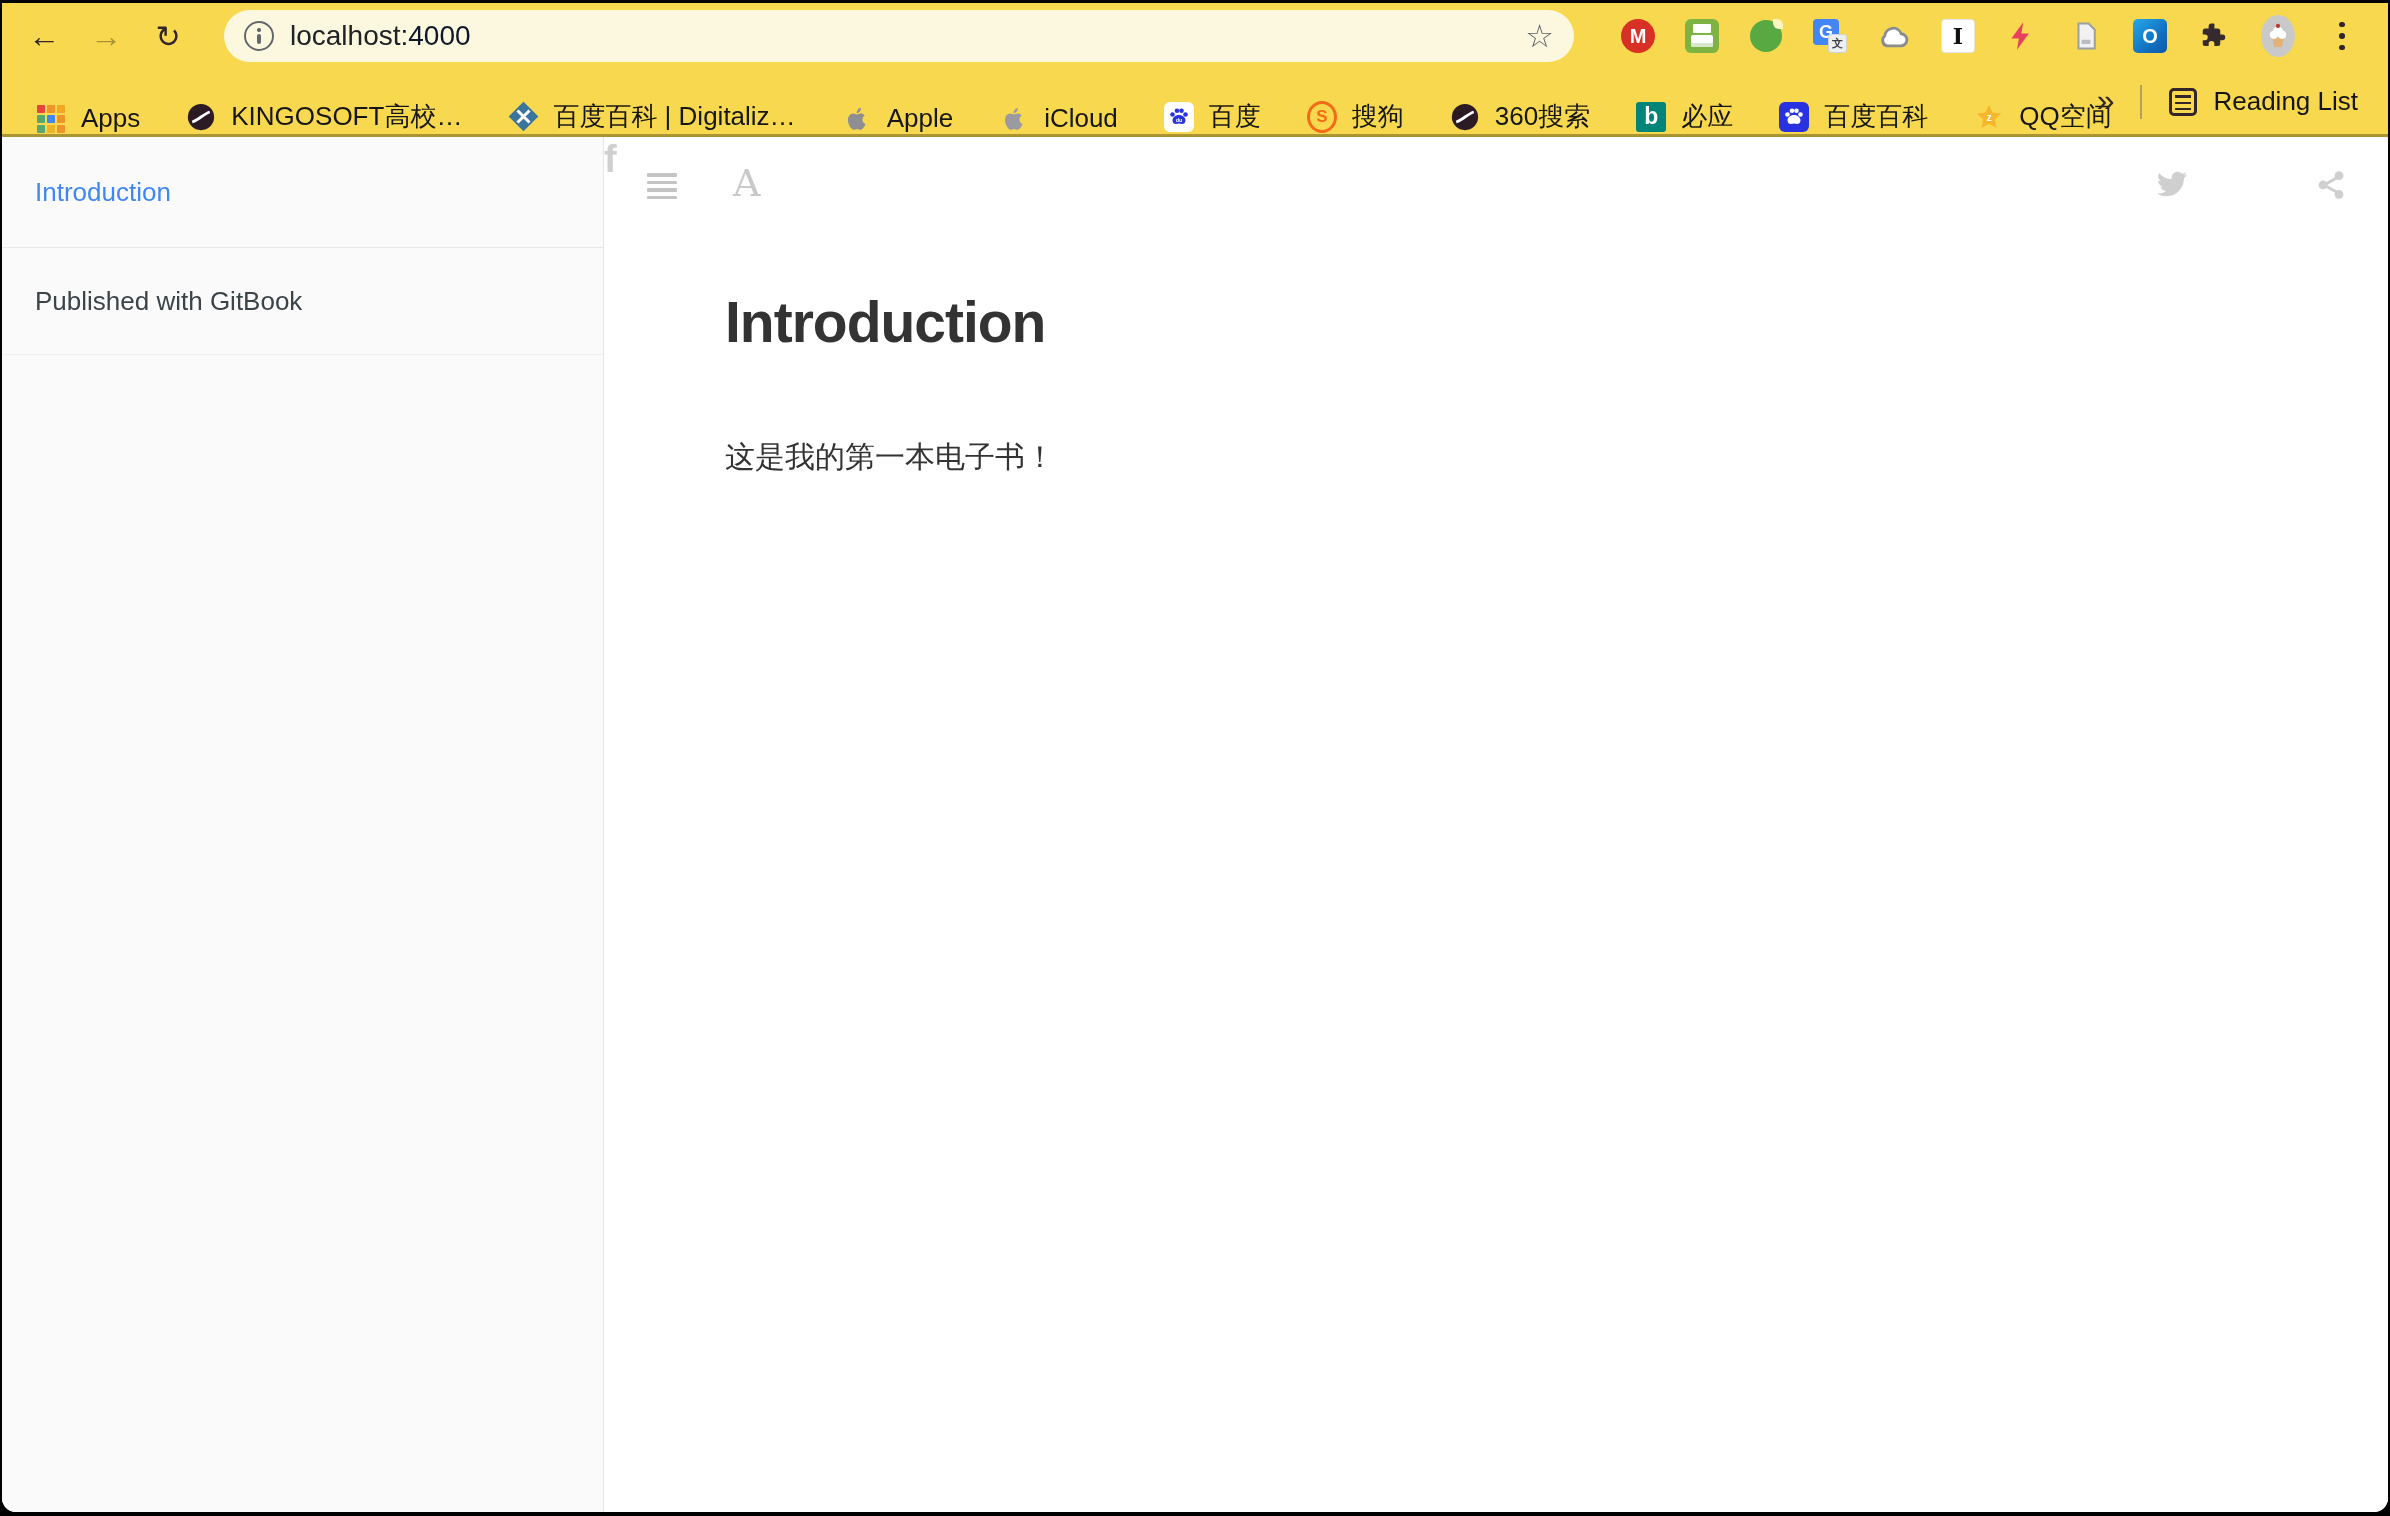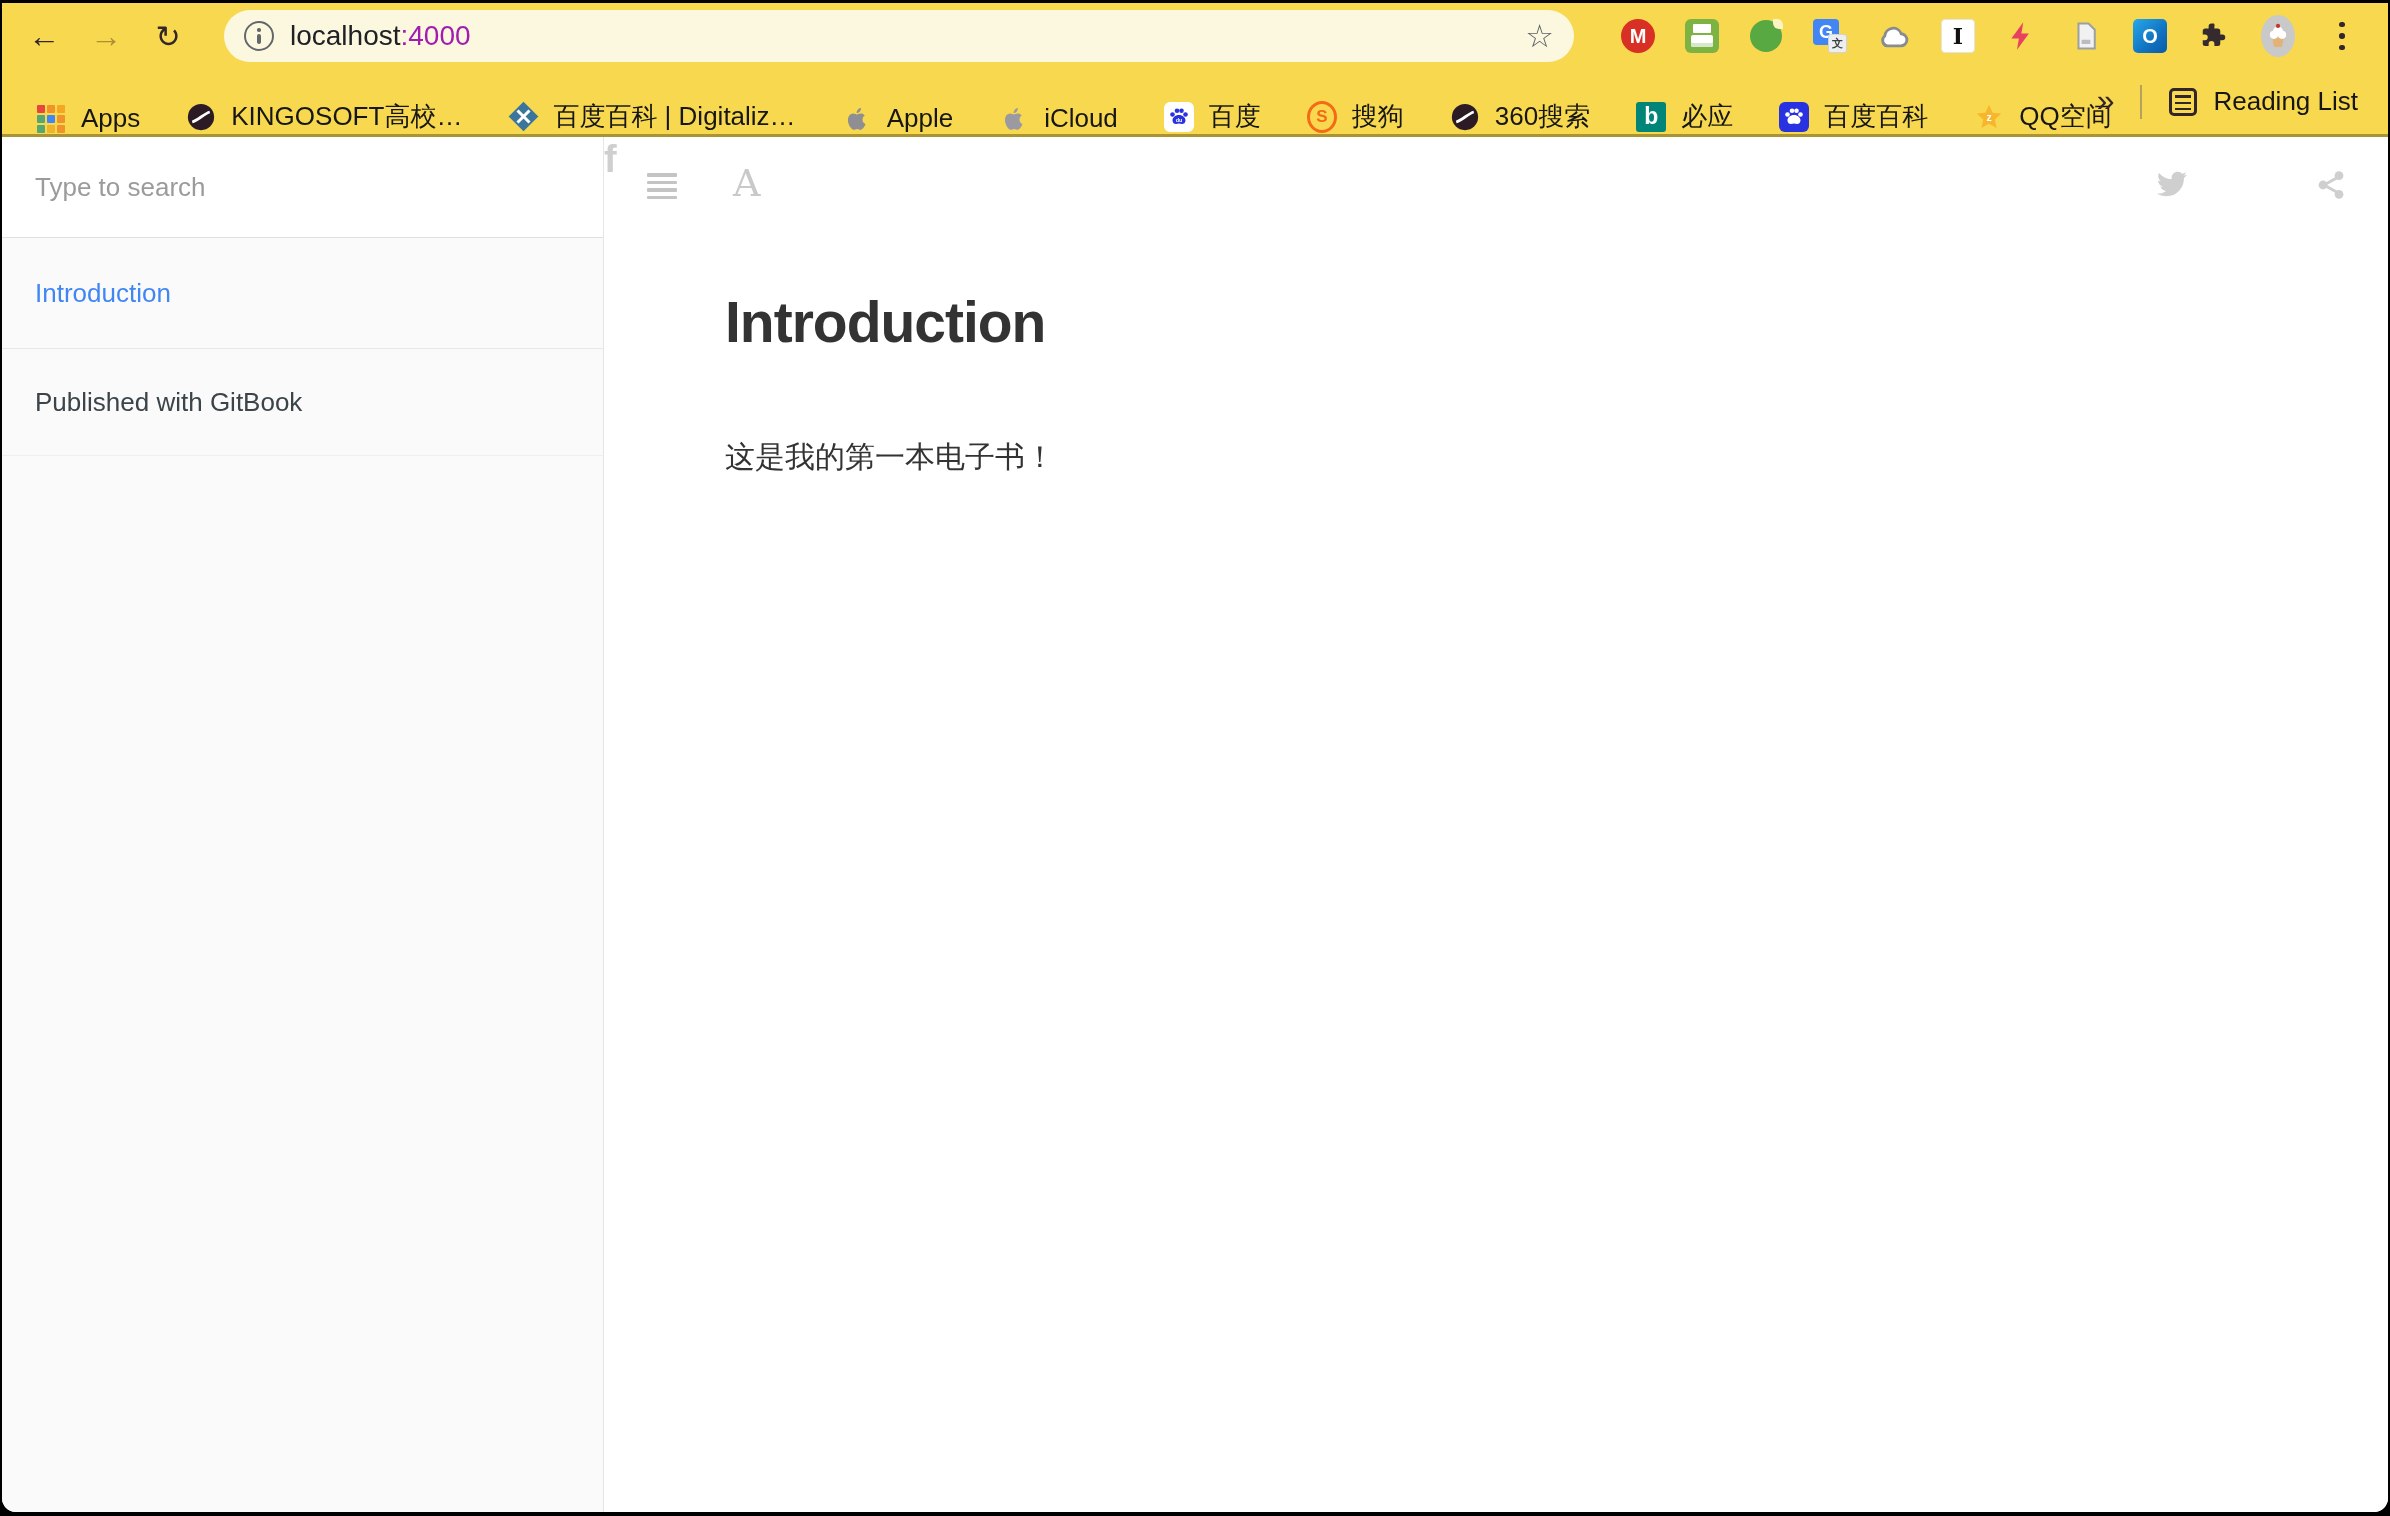--- a/index.html
+++ b/index.html
@@ -22,21 +22,21 @@
   .nav-btn.fwd{left:84px;color:#ab9135;}
   .nav-btn.reload{left:146px;color:#33262b;font-size:30px;}
   .omnibox{
     position:absolute;left:222px;top:7px;width:1350px;height:52px;border-radius:26px;
     background:#fcf8e0;display:flex;align-items:center;padding:0 20px;box-sizing:border-box;
   }
   .info-icon{width:26px;height:26px;border:2.5px solid #63676b;border-radius:50%;position:relative;flex:0 0 auto;}
   .info-icon::before{content:"";position:absolute;left:11px;top:5px;width:3.5px;height:3.5px;border-radius:50%;background:#63676b;}
   .info-icon::after{content:"";position:absolute;left:11px;top:11px;width:3.5px;height:10px;border-radius:2px;background:#63676b;}
   .url{margin-left:16px;font-size:28px;color:#202124;white-space:nowrap;}
-  .url .port{color:#a21caf;}
+  .url .port{color:#0f172a;}
   .omni-star{margin-left:auto;font-size:32px;color:#5f6368;line-height:1;}
   .ext-row{position:absolute;right:29px;top:0;height:66px;display:flex;align-items:center;gap:30px;}
   .ext{width:34px;height:42px;display:flex;align-items:center;justify-content:center;flex:0 0 auto;cursor:pointer;}
   .badge{display:flex;align-items:center;justify-content:center;font-weight:bold;}
   .gmail{width:34px;height:34px;border-radius:50%;background:#d93025;color:#fff;font-size:20px;}
   .printer{width:34px;height:34px;border-radius:6px;background:#7cb342;position:relative;}
   .printer::before{content:"";position:absolute;left:8px;top:5px;width:18px;height:9px;background:#fff;border-radius:1px;}
   .printer::after{content:"";position:absolute;left:6px;top:16px;width:22px;height:12px;background:#fff;border-radius:2px;box-shadow:inset 0 -4px 0 #d8e6cc;}
   .evernote{width:32px;height:32px;border-radius:50%;background:#58a942;position:relative;}
   .evernote::after{content:"";position:absolute;right:-1px;top:-1px;width:10px;height:10px;background:#fcf4c2;border-radius:0 6px 0 6px;}
@@ -295,23 +295,20 @@
           <span>Reading List</span>
         </span>
       </span>
     </div>
   </div>
 
   <div class="chrome-edge"></div>
 
   <div class="gitbook">
     <aside class="sidebar">
-      <div class="search-box">
-        <input type="text" placeholder="Type to search" style="">
-      </div>
       <a class="nav-item active">
         <span>Introduction</span>
       </a>
       <a class="nav-item plain">
         <span>Published with GitBook</span>
       </a>
     </aside>
 
     <main class="book-body">
       <span class="hamburger">

